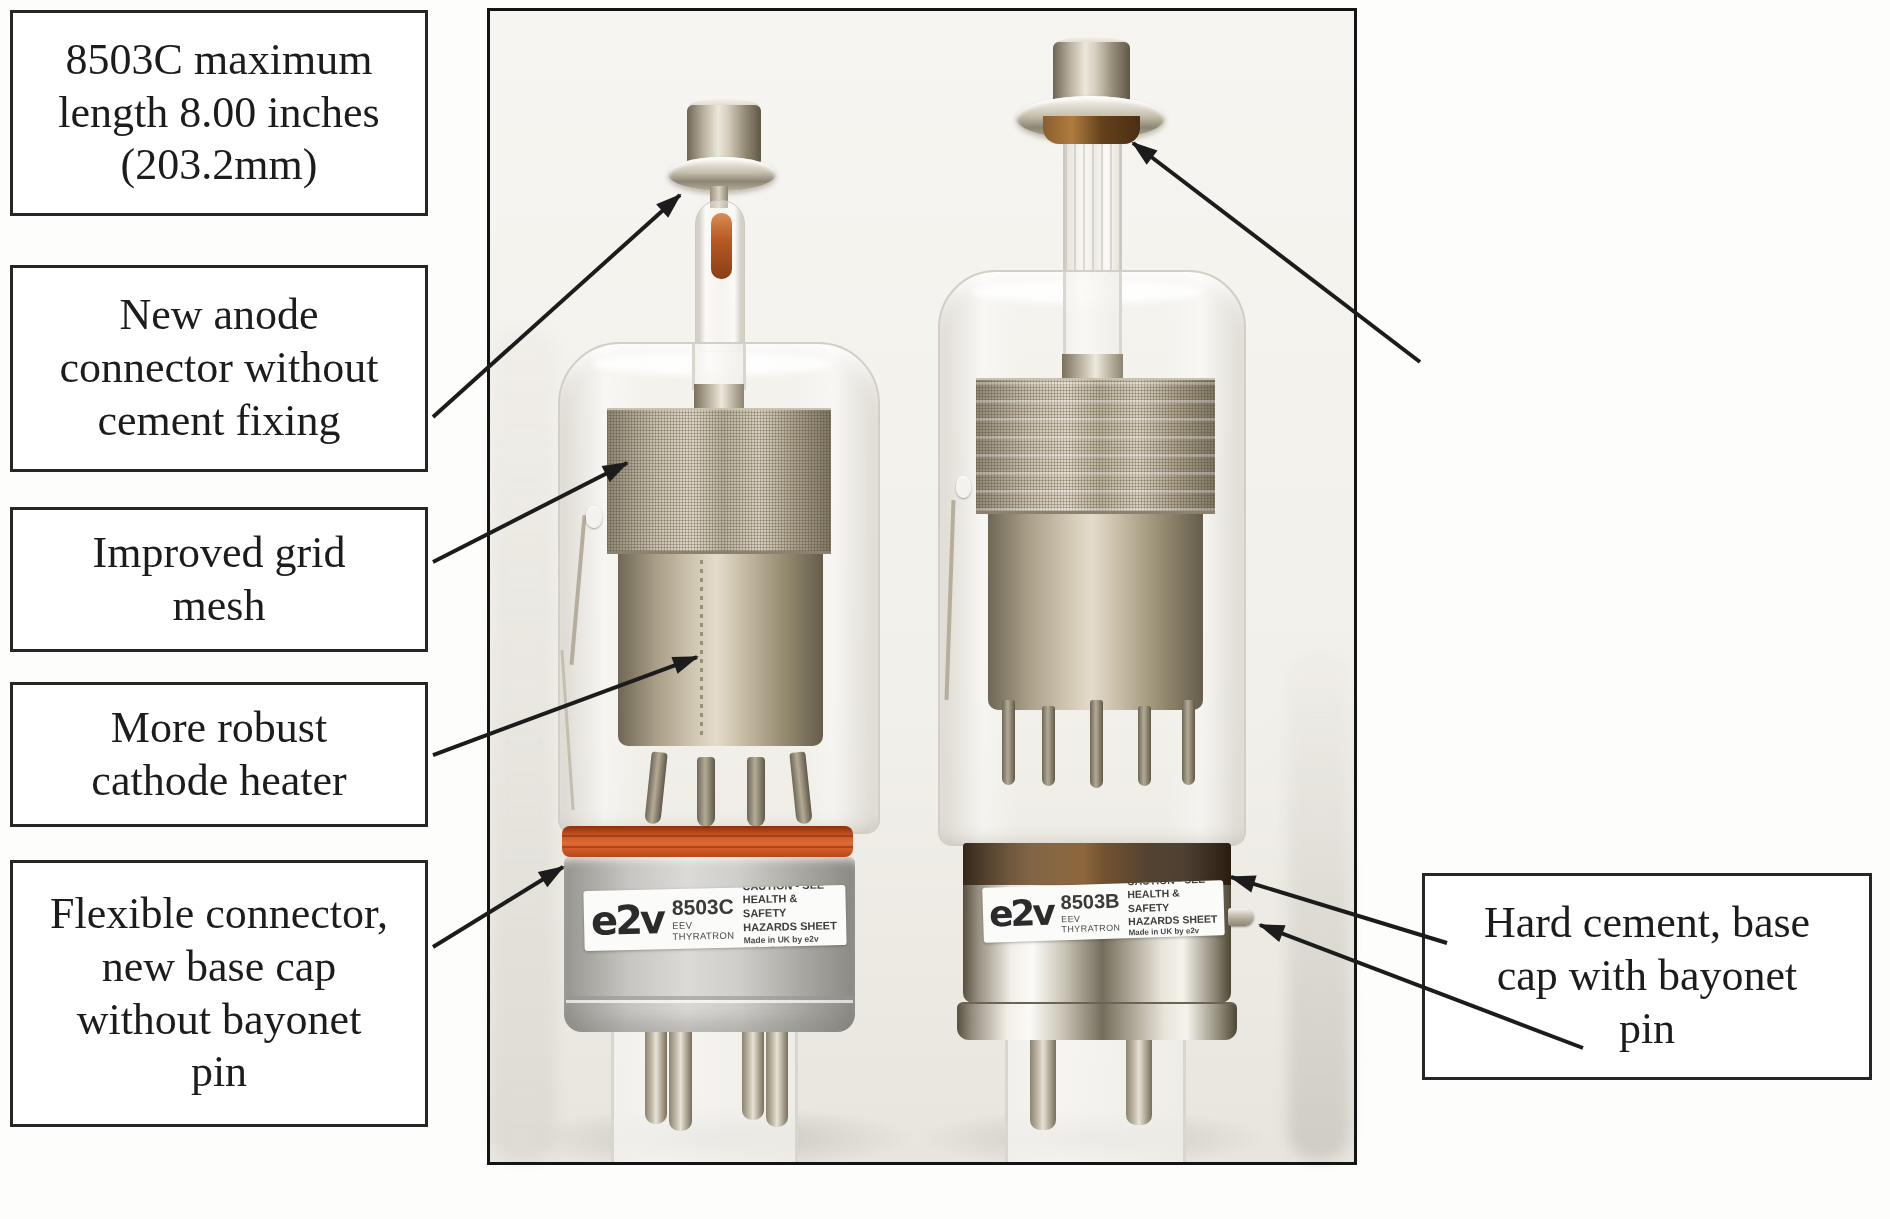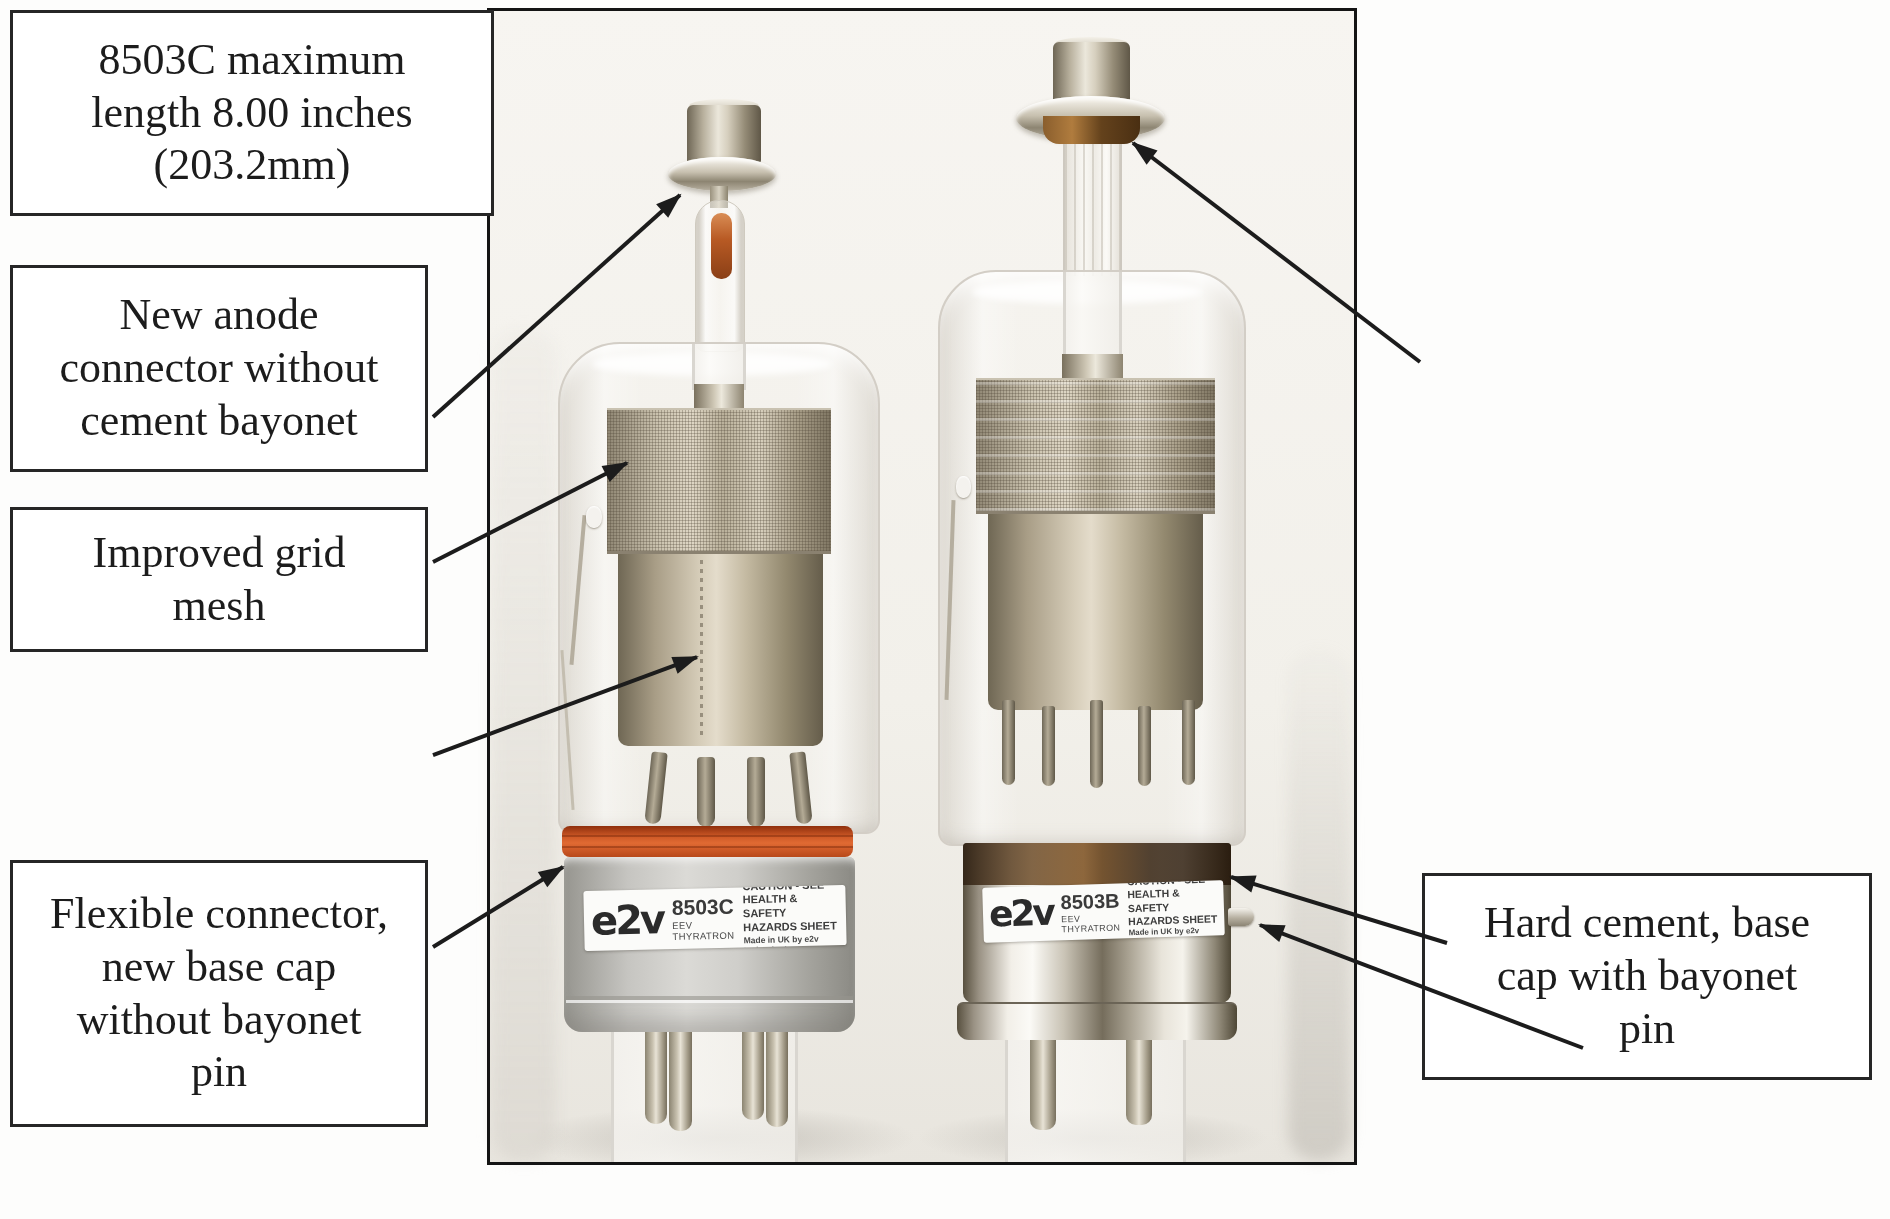--- a/index.html
+++ b/index.html
@@ -181,28 +181,30 @@
       <span class="tl-origin" style="font-size:8px;">Made in UK by e2v technologies</span>
     </span>
   </div>
 
   <div class="glass-col" style="left:1005px;top:1040px;width:181px;height:123px;"></div>
   <div class="pin-rod" style="left:1030px;top:1040px;width:26px;height:90px;"></div>
   <div class="pin-rod" style="left:1126px;top:1040px;width:26px;height:85px;"></div>
 
   <div class="photo-frame"></div>
 
-  <div class="ann-box" style="left:10px;top:10px;width:484px;height:206px;">8503C maximum
+  <div class="ann-box" style="left:10px;top:10px;width:418px;height:206px;">8503C maximum
 length 8.00 inches
 (203.2mm)</div>
   <div class="ann-box" style="left:10px;top:265px;width:418px;height:207px;">New anode
 connector without
-cement bayonet</div>
+cement fixing</div>
   <div class="ann-box" style="left:10px;top:507px;width:418px;height:145px;">Improved grid
 mesh</div>
+  <div class="ann-box" style="left:10px;top:682px;width:418px;height:145px;">More robust
+cathode heater</div>
   <div class="ann-box" style="left:10px;top:860px;width:418px;height:267px;">Flexible connector,
 new base cap
 without bayonet
 pin</div>
 
   <div class="ann-box" style="left:1422px;top:873px;width:450px;height:207px;">Hard cement, base
 cap with bayonet
 pin</div>
 
   <svg class="arrows" width="1890" height="1219" viewBox="0 0 1890 1219">

